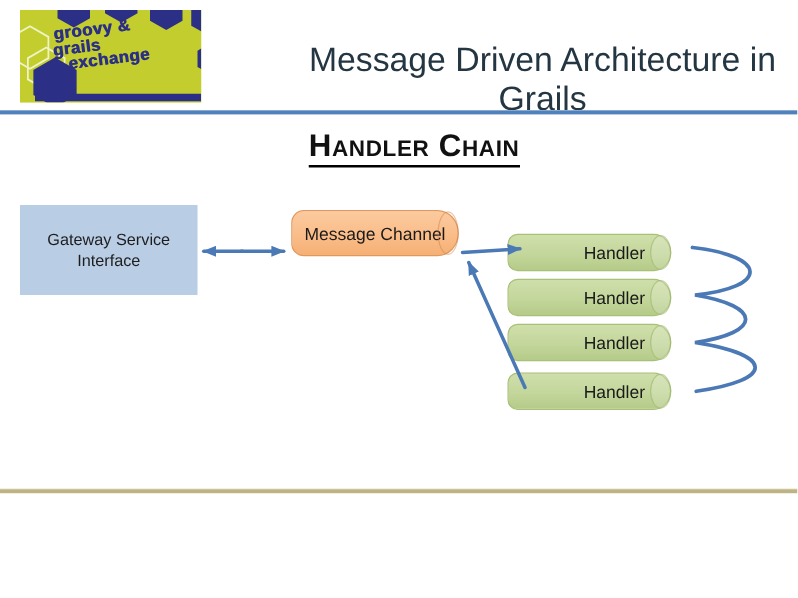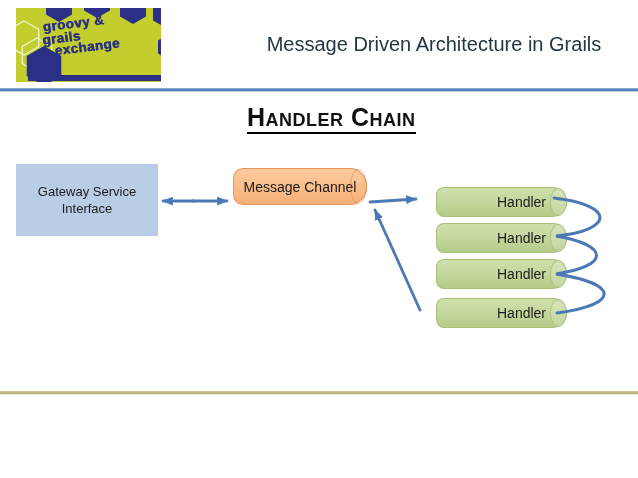--- a/index.html
+++ b/index.html
@@ -9,21 +9,21 @@
   
   .logo{position:absolute;left:16px;top:8px;width:145px;height:74px;background:#c3ce2e;overflow:hidden;}
   .logo svg{position:absolute;left:0;top:0;}
   .logo-text{position:absolute;left:28px;top:9px;transform:rotate(-7deg);color:#2b2f85;
              font-weight:bold;font-size:13.5px;line-height:12.5px;letter-spacing:.4px;
              text-shadow:.6px 0 0 #2b2f85;}
   .logo-text .l2{margin-left:-2px;}
   .logo-text .l3{margin-left:9px;}
 
   .slide-title{position:absolute;left:238px;top:33px;width:392px;text-align:center;
-               font-size:20px;color:#243642;}
+               font-size:27px;color:#243642;}
   .header-rule{position:absolute;left:0;top:88px;width:638px;height:4px;
                background:linear-gradient(180deg,#8aa9cf 0 1px,#4f81bd 1px 3px,#b9cbe2 3px 4px);}
 
   
   .section-heading{position:absolute;left:247px;top:103px;display:inline-block;
                    font-variant:small-caps;font-weight:bold;font-size:25px;color:#111111;
                    border-bottom:2.5px solid #000;padding-bottom:0px;letter-spacing:.5px;}
 
   
   .gateway{position:absolute;left:16px;top:164px;width:142px;height:72px;background:#b9cde5;
@@ -33,21 +33,21 @@
   .cyl{position:absolute;display:flex;align-items:center;justify-content:center;
        font-size:14px;color:#1a1a1a;box-sizing:border-box;}
   .cyl::after{content:"";position:absolute;right:-1px;top:0;bottom:0;width:15px;
               border-radius:50%;}
 
   .channel{left:233px;top:168px;width:134px;height:37px;
            background:linear-gradient(180deg,#fcca9f 0%,#fabd89 55%,#f5b075 100%);
            border:1.6px solid #e2975d;border-radius:10px 17px 17px 10px/10px 18px 18px 10px;}
   .channel::after{border:1.4px solid rgba(205,125,60,.45);}
 
-  .handler{left:436px;width:131px;height:30px;
+  .handler{left:406px;width:131px;height:30px;
            background:linear-gradient(180deg,#cfdfab 0%,#c3d69b 55%,#b5cb89 100%);
            border:1.4px solid #a9c077;border-radius:8px 14px 14px 8px/8px 15px 15px 8px;padding-left:40px;}
   .handler::after{border:1.2px solid rgba(150,175,95,.55);background:rgba(255,255,255,.18);}
   .h1{top:187px;} .h2{top:223px;} .h3{top:259px;} .h4{top:298px;}
 
   .connectors{position:absolute;left:0;top:0;pointer-events:none;}
 
   
   .footer-rule{position:absolute;left:0;top:391px;width:638px;height:4px;
                background:linear-gradient(180deg,#cdc49b 0 1px,#beb383 1px 3px,#ece8d8 3px 4px);}

